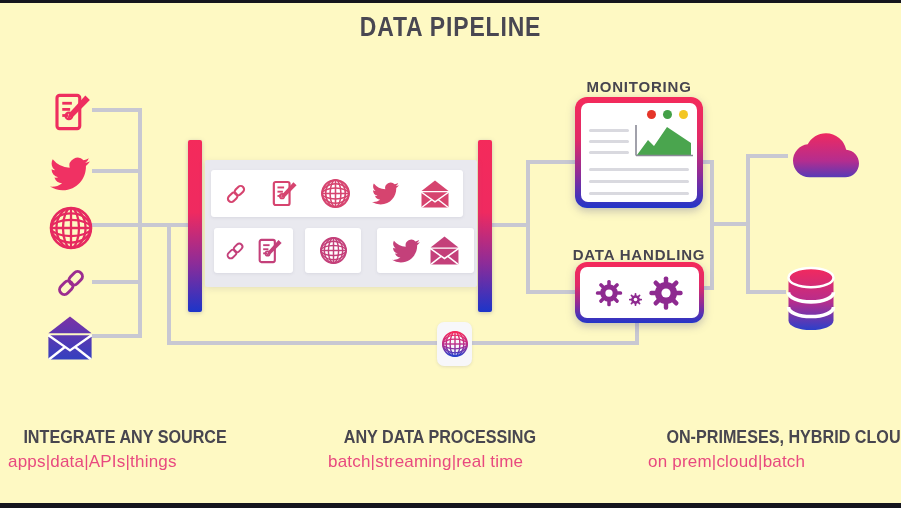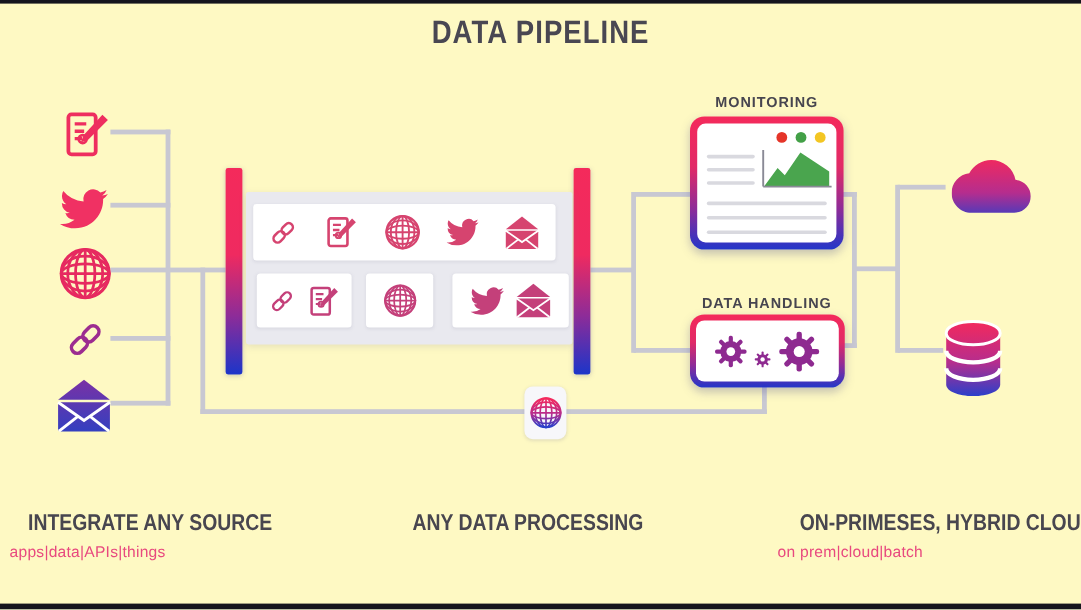--- a/index.html
+++ b/index.html
@@ -16,33 +16,33 @@
   .grad-bar{position:absolute;width:14px;height:172px;top:140px;border-radius:2px;
     background:linear-gradient(180deg,#f42a5b 0%,#ef2a60 42%,#8c2c99 72%,#1c35c9 100%);
     box-shadow:0 1px 4px rgba(100,100,140,.35);}
   .panel{position:absolute;left:205px;top:160px;width:272px;height:127px;background:#e9e9ef;
     border-radius:2px;box-shadow:0 2px 6px rgba(120,120,150,.18);}
   .card{position:absolute;background:#fff;border-radius:3px;display:flex;align-items:center;
     box-shadow:0 1px 3px rgba(120,120,150,.15);}
   .row1{left:211px;top:170px;width:252px;height:47px;justify-content:space-between;padding:0 13px;box-sizing:border-box;}
   .tile{position:absolute;left:437px;top:322px;width:35px;height:44px;background:#f7f7fa;border-radius:7px;
     display:flex;align-items:center;justify-content:center;box-shadow:0 1px 3px rgba(120,120,150,.2);}
-  .side-label{position:absolute;width:148px;text-align:center;font-size:12px;font-weight:bold;
+  .side-label{position:absolute;width:148px;text-align:center;font-size:15px;font-weight:bold;
     color:#47454f;letter-spacing:.8px;}
   .gcard{position:absolute;border-radius:12px;
     background:linear-gradient(180deg,#f42a5b 0%,#e12a67 38%,#8c2c99 70%,#2336c9 100%);
     box-shadow:0 3px 8px rgba(90,90,140,.35);}
   .gcard .inner{position:absolute;left:6px;top:6px;right:6px;bottom:6px;background:#fff;border-radius:7px;overflow:hidden;}
   .dots{position:absolute;top:7px;right:9px;display:flex;gap:7px;}
   .dot{width:9px;height:9px;border-radius:50%;}
   .tbar{position:absolute;height:3px;border-radius:2px;background:#d9d9df;}
   .gears{position:absolute;left:0;top:0;width:100%;height:100%;display:flex;align-items:center;justify-content:center;gap:4px;}
   .section{position:absolute;top:426px;}
   .section .st{margin:0;font-size:19px;font-weight:bold;color:#48464f;transform:scaleX(.85);white-space:nowrap;}
-  .section .ss{margin:4px 0 0;font-size:13px;color:#e8497f;letter-spacing:.2px;white-space:nowrap;}
+  .section .ss{margin:4px 0 0;font-size:17px;color:#e8497f;letter-spacing:.2px;white-space:nowrap;}
 </style>
 </head>
 <body>
 
 <svg width="0" height="0" style="position:absolute" aria-hidden="true">
   <defs>
     <linearGradient id="g-icon" gradientUnits="userSpaceOnUse" x1="0" y1="2" x2="0" y2="22">
       <stop offset="0" stop-color="#f4295c"></stop>
         <stop offset=".55" stop-color="#b52d8e"></stop>
         <stop offset="1" stop-color="#2940cb"></stop>
@@ -291,18 +291,19 @@
         <use href="#s-db" fill="url(#g-db)"></use>
       </svg>
     </div>
 
   <div class="section" style="left:8px;width:205px">
     <p class="st">INTEGRATE ANY SOURCE</p>
     <p class="ss">apps|data|APIs|things</p>
   </div>
   <div class="section" style="left:328px;width:210px">
     <p class="st">ANY DATA PROCESSING</p>
+    <p class="ss">batch|streaming|real time</p>
   </div>
   <div class="section" style="left:648px;width:245px">
     <p class="st">ON-PRIMESES, HYBRID CLOUD</p>
     <p class="ss">on prem|cloud|batch</p>
   </div>
 </div>
 
 </body></html>

